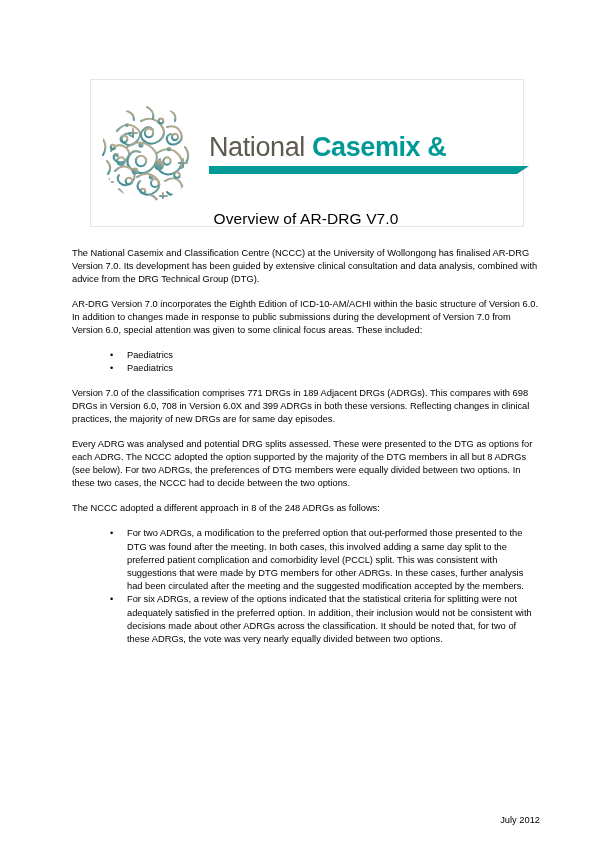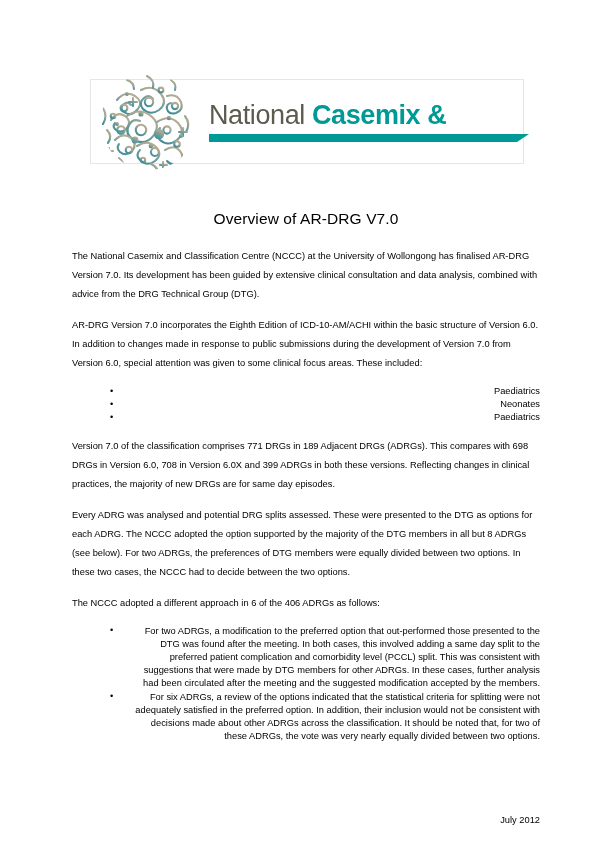--- a/index.html
+++ b/index.html
@@ -15,21 +15,21 @@
     color: #000000;
     overflow: hidden;
   }
 
   
   #logo-box {
     position: absolute;
     left: 90px;
     top: 79px;
     width: 434px;
-    height: 85px;
+    height: 148px;
     border: 1px solid #e6e6e6;
     box-sizing: border-box;
     background: #ffffff;
     display: flex;
     align-items: center;
   }
   #logo-mark {
     width: 104px;
     height: 104px;
     margin-left: 6px;
@@ -71,28 +71,27 @@
 
   #doc-body {
     position: absolute;
     left: 72px;
     top: 247px;
     width: 468px;
   }
   #doc-body p {
     margin: 0 0 12px 0;
     font-size: 9.3px;
-    line-height: 19px;
+    line-height: 13px;
     text-align: left;
   }
   #doc-body ul {
     margin: 0 0 12px 0;
     padding: 0 0 0 38px;
     list-style: none;
-    text-align: right;
   }
   #doc-body li {
     font-size: 9.3px;
     line-height: 13.2px;
     position: relative;
     padding-left: 17px;
     margin: 0;
   }
   #doc-body li::before {
     content: "\2022";
@@ -197,29 +196,28 @@
 <div id="doc-title">Overview of AR-DRG V7.0</div>
 
 <div id="doc-body">
 
   <p>The National Casemix and Classification Centre (NCCC) at the University of Wollongong has finalised AR-DRG Version 7.0.  Its development has been guided by extensive clinical consultation and data analysis, combined with advice from the DRG Technical Group (DTG).</p>
 
   <p>AR-DRG Version 7.0 incorporates the Eighth Edition of ICD-10-AM/ACHI within the basic structure of Version 6.0.  In addition to changes made in response to public submissions during the development of Version 7.0 from Version 6.0, special attention was given to some clinical focus areas.  These included:</p>
 
   <ul class="tight">
     <li>Paediatrics</li>
-    <li>Neonates</li>
     <li>Paediatrics</li>
   </ul>
 
   <p>Version 7.0 of the classification comprises 771 DRGs in 189 Adjacent DRGs (ADRGs).  This compares with 698 DRGs in Version 6.0, 708 in Version 6.0X and 399 ADRGs in both these versions.  Reflecting changes in clinical practices, the majority of new DRGs are for same day episodes.</p>
 
   <p>Every ADRG was analysed and potential DRG splits assessed.  These were presented to the DTG as options for each ADRG.  The NCCC adopted the option supported by the majority of the DTG members in all but 8 ADRGs (see below).  For two ADRGs, the preferences of DTG members were equally divided between two options.  In these two cases, the NCCC had to decide between the two options.</p>
 
-  <p>The NCCC adopted a different approach in 6 of the 406 ADRGs as follows:</p>
+  <p>The NCCC adopted a different approach in 8 of the 248 ADRGs as follows:</p>
 
   <ul class="loose">
     <li>For two ADRGs, a modification to the preferred option that out-performed those presented to the DTG was found after the meeting.  In both cases, this involved adding a same day split to the preferred patient complication and comorbidity level (PCCL) split.  This was consistent with suggestions that were made by DTG members for other ADRGs.  In these cases, further analysis had been circulated after the meeting and the suggested modification accepted by the members.</li>
     <li>For six ADRGs, a review of the options indicated that the statistical criteria for splitting were not adequately satisfied in the preferred option.  In addition, their inclusion would not be consistent with decisions made about other ADRGs across the classification.  It should be noted that, for two of these ADRGs, the vote was very nearly equally divided between two options.</li>
   </ul>
 
 
 </div>
 
 <div id="page-date">July 2012</div>

